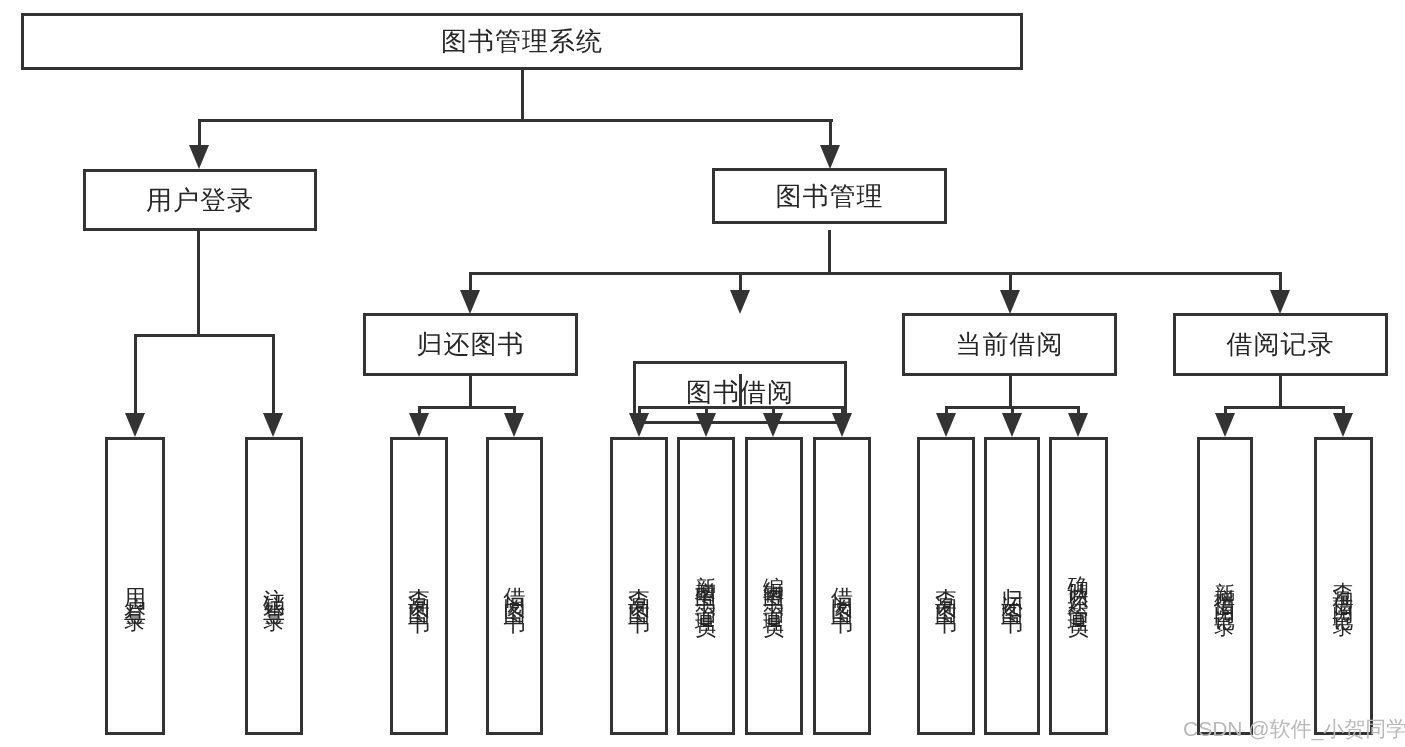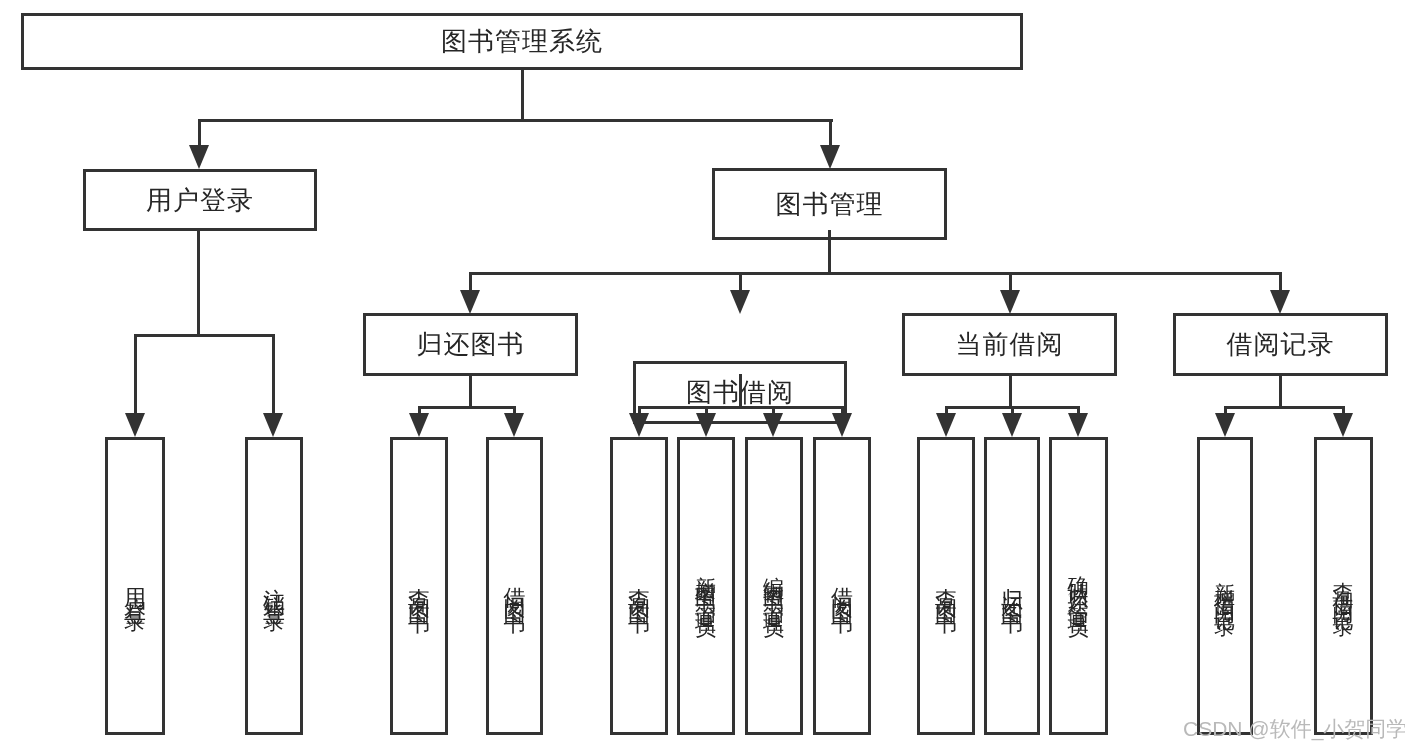--- a/index.html
+++ b/index.html
@@ -48,21 +48,21 @@
   <div class="vline" style="left:521px; top:68px; height:53px;"></div>
   <div class="hline" style="left:198px; top:119px; width:635px;"></div>
   <div class="vline" style="left:198px; top:119px; height:31px;"></div>
   <div class="arrow" style="left:189px; top:145px;"></div>
   <div class="vline" style="left:829px; top:119px; height:31px;"></div>
   <div class="arrow" style="left:820px; top:145px;"></div>
 
   <div class="box" style="left:83px; top:169px; width:234px; height:62px;">
     <span class="hlabel">用户登录</span>
   </div>
-  <div class="box" style="left:712px; top:168px; width:235px; height:72px;">
+  <div class="box" style="left:712px; top:168px; width:235px; height:56px;">
     <span class="hlabel">图书管理</span>
   </div>
 
   <div class="vline" style="left:197px; top:229px; height:107px;"></div>
   <div class="hline" style="left:134px; top:334px; width:141px;"></div>
   <div class="vline" style="left:134px; top:334px; height:84px;"></div>
   <div class="arrow" style="left:125px; top:413px;"></div>
   <div class="vline" style="left:272px; top:334px; height:84px;"></div>
   <div class="arrow" style="left:263px; top:413px;"></div>
 

